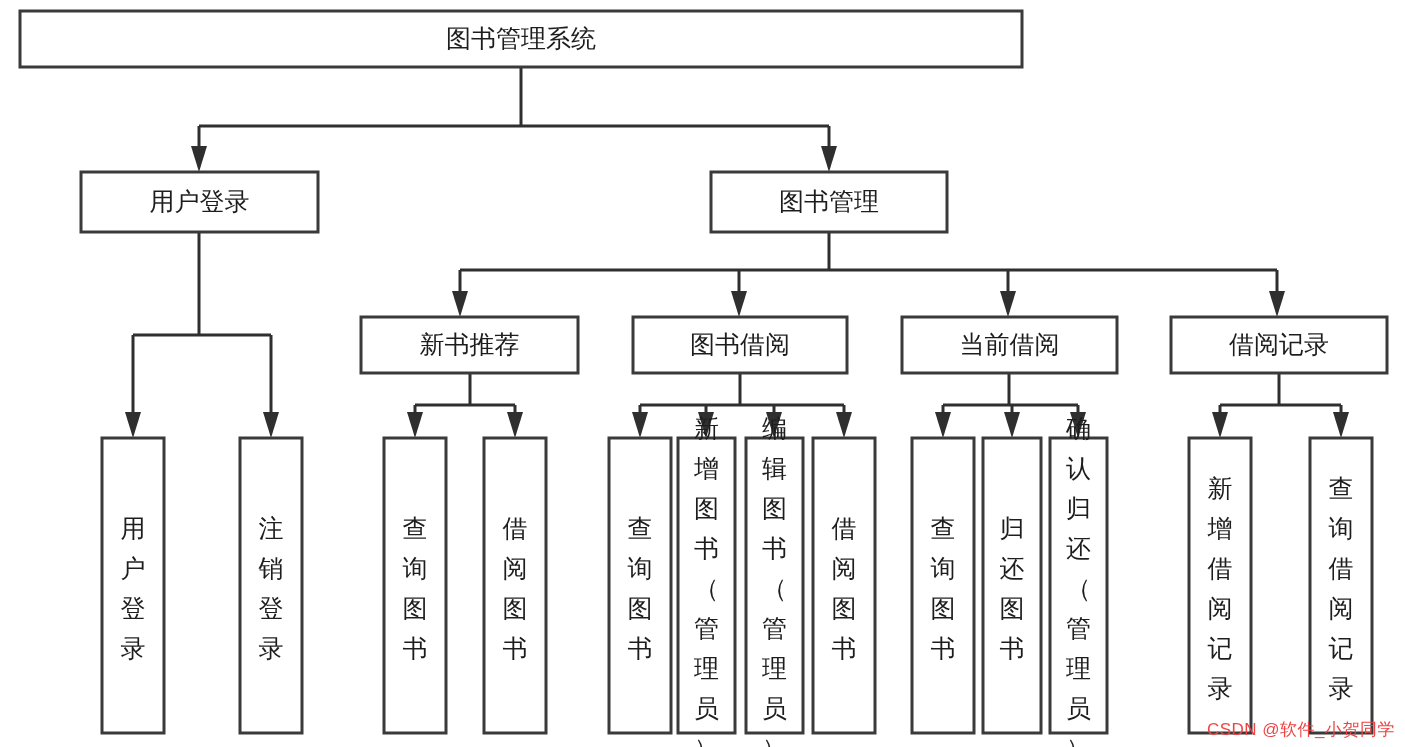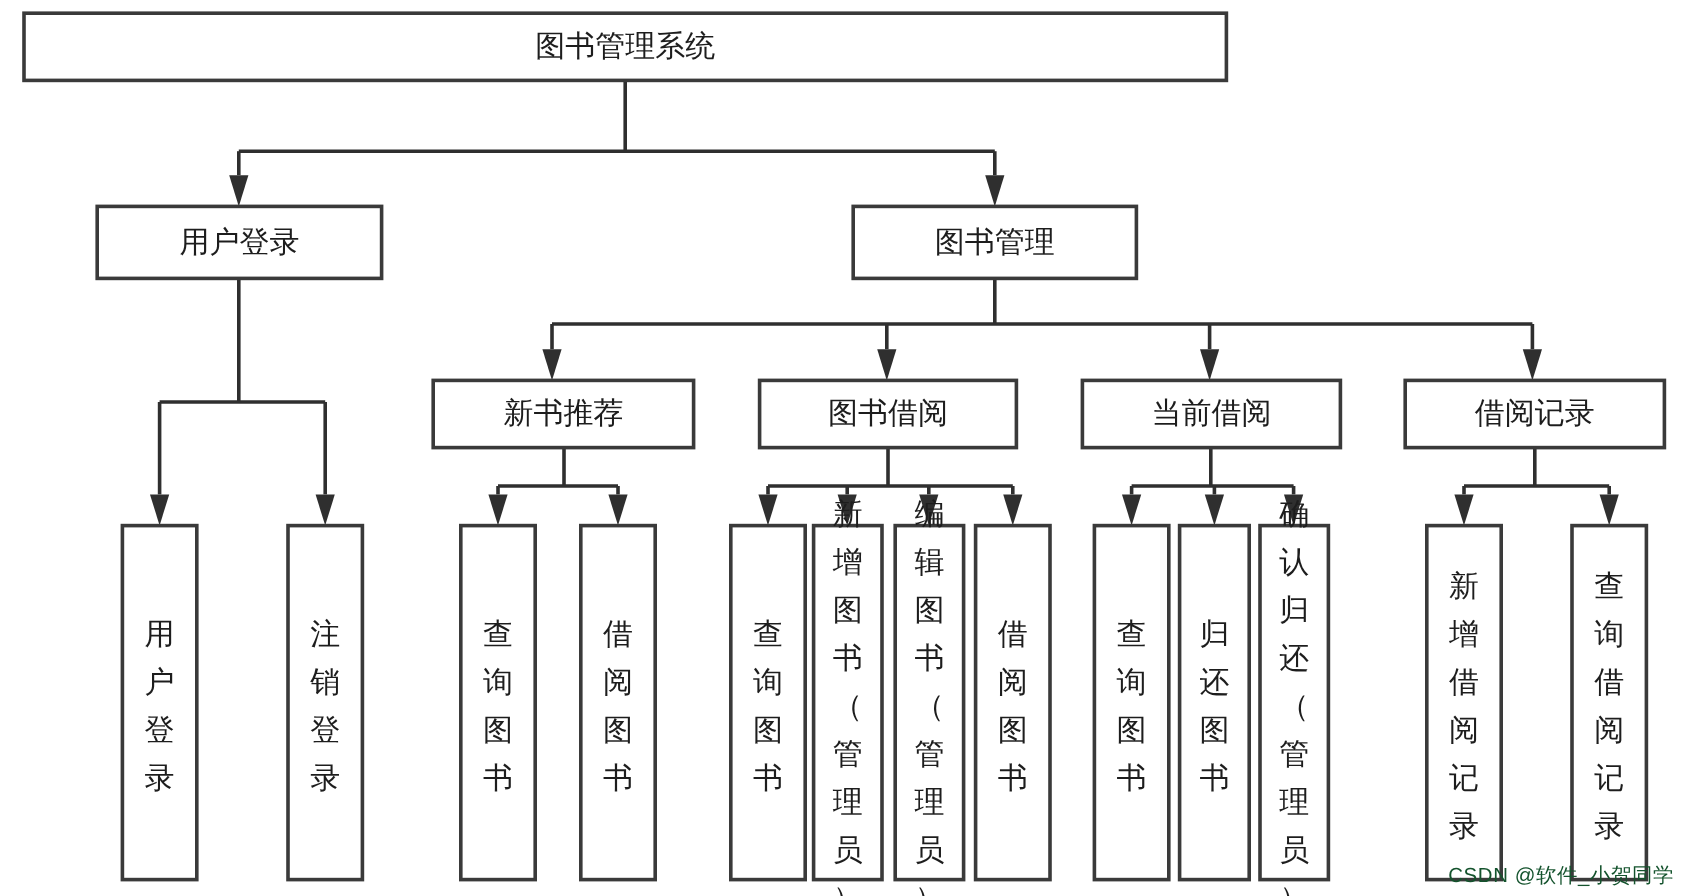--- a/index.html
+++ b/index.html
@@ -47,21 +47,21 @@
   .arrow-head {
     fill: #2f2f2f;
     stroke: none;
   }
   .watermark {
     position: absolute;
     right: 10px;
     bottom: 6px;
     font-family: "Liberation Sans", "DejaVu Sans", sans-serif;
     font-size: 17px;
-    color: #14532d;
+    color: #ef4444;
     white-space: nowrap;
     letter-spacing: 0.5px;
   }
 </style>
 </head>
 <body>
 
 <div id="diagram-root">
   <svg id="diagram-svg" width="1405" height="747" viewBox="0 0 1405 747" xmlns="http://www.w3.org/2000/svg">
     <g id="connectors-layer">

